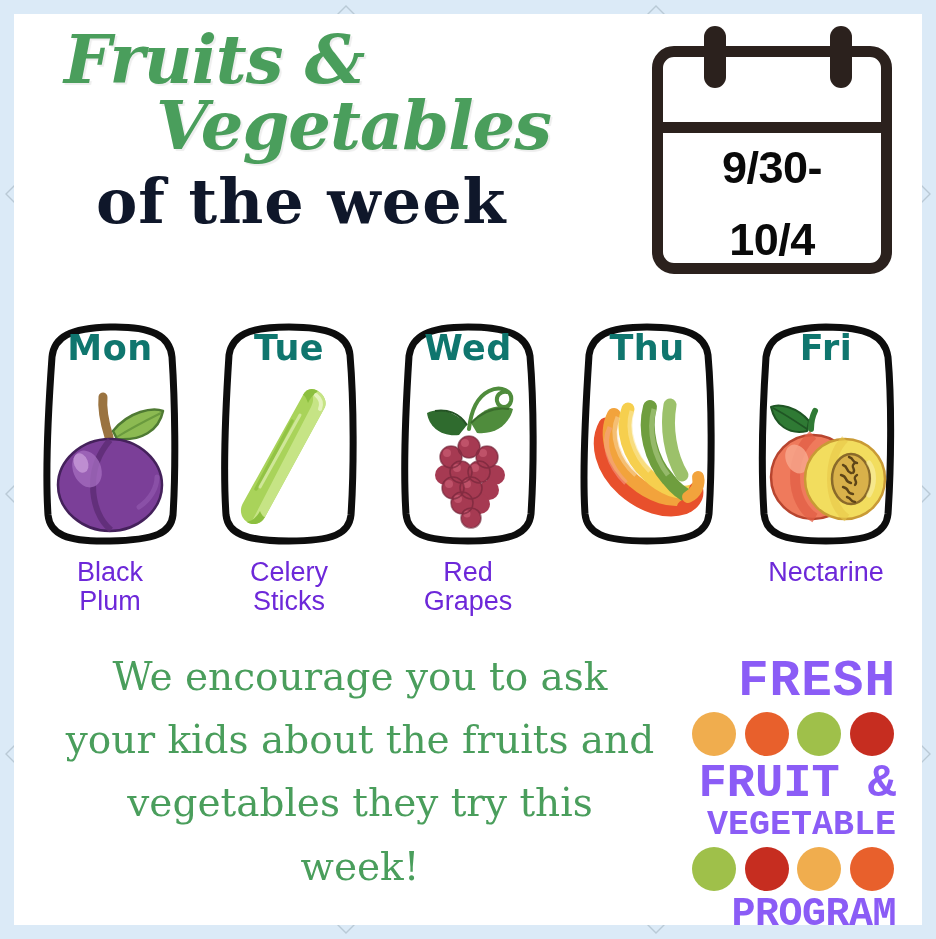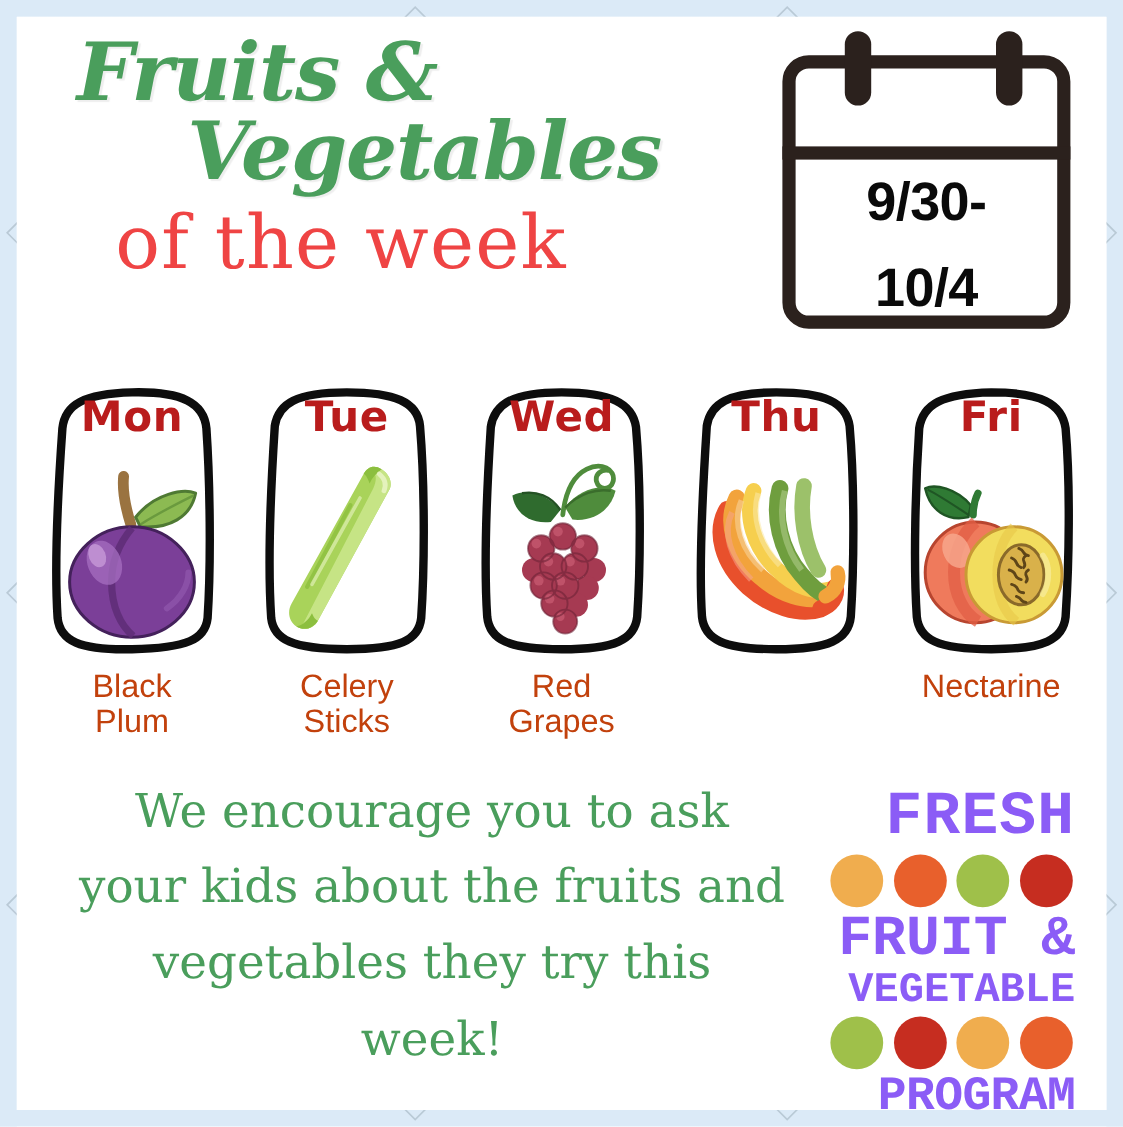--- a/index.html
+++ b/index.html
@@ -63,25 +63,26 @@
     color: #4a9e5c;
     text-shadow: 2px 2px 1px rgba(0,0,0,0.07);
     white-space: nowrap;
   }
   .title-line.one  { text-align: left;  padding-left: 26px; }
   .title-line.two  { text-align: left;  padding-left: 118px; margin-top: 2px; }
   .subtitle {
     font-family: "DejaVu Serif", serif;
     font-size: 62px;
     line-height: 1;
-    color: #ef4444;
+    color: #0f172a;
     margin-top: 12px;
     padding-left: 58px;
     white-space: nowrap;
     letter-spacing: 1px;
+    font-weight: bold;
   }
 
   
   .calendar {
     position: absolute;
     left: 628px; top: 12px;
     width: 260px; height: 248px;
   }
   .cal-body {
     position: absolute;
@@ -150,41 +151,41 @@
   .card .sketch { position: absolute; inset: 0; width: 160px; height: 228px; }
   .day-label {
     position: absolute;
     top: 12px; left: 0;
     width: 100%;
     text-align: center;
     font-family: "DejaVu Sans", sans-serif;
     font-weight: 700;
     font-size: 35px;
     line-height: 1;
-    color: #b91c1c;
+    color: #0f766e;
     letter-spacing: 0.5px;
     z-index: 3;
   }
   .produce {
     position: absolute;
     left: 50%;
     top: 58px;
     transform: translateX(-50%);
     width: 126px;
     height: 158px;
     z-index: 2;
   }
   .produce svg { width: 100%; height: 100%; display: block; }
   .caption {
     margin-top: 11px;
     text-align: center;
     font-family: "Liberation Sans", sans-serif;
     font-size: 27px;
     line-height: 1.08;
-    color: #c2410c;
+    color: #6d28d9;
     white-space: pre-line;
   }
 
   
   .footer {
     position: absolute;
     left: 0; top: 625px;
     width: 908px; height: 286px;
   }
   .encourage {

